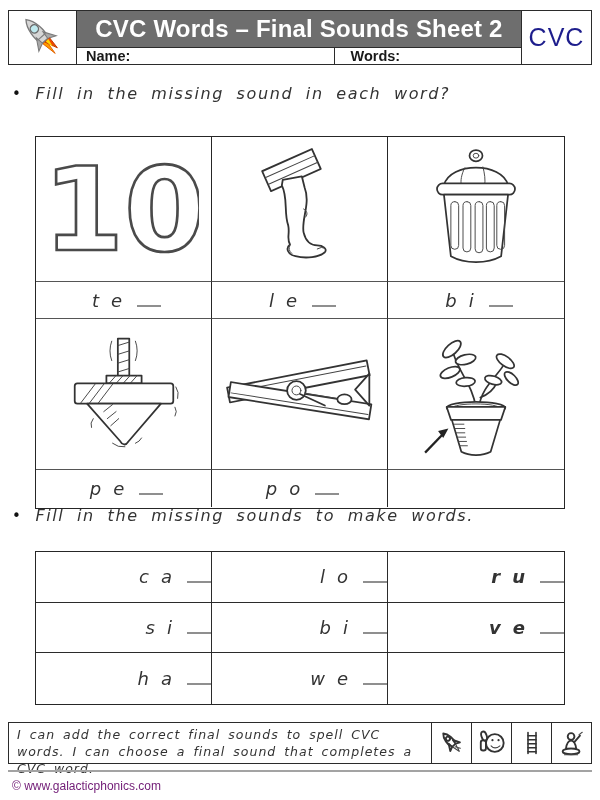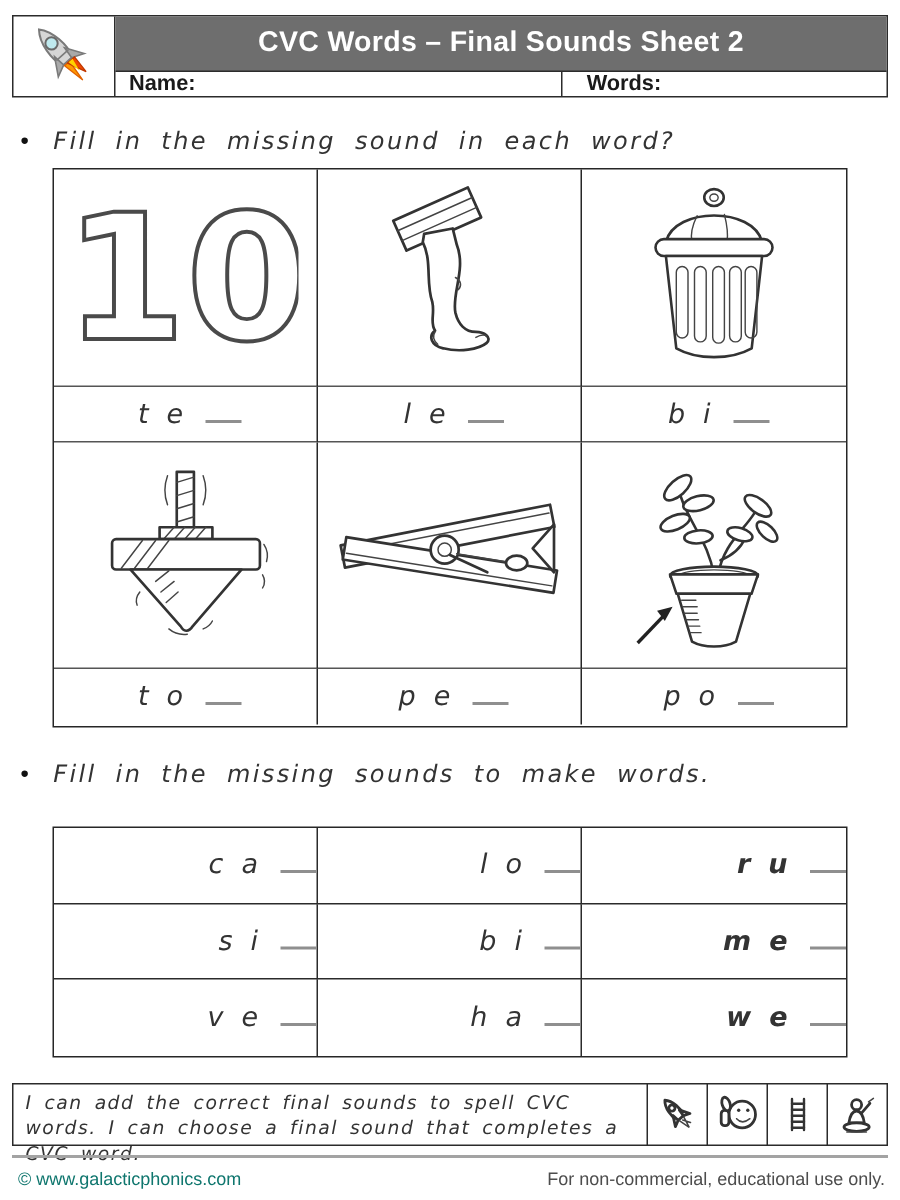--- a/index.html
+++ b/index.html
@@ -4,39 +4,39 @@
 <style>
   html,body{margin:0;padding:0;background:#fff;}
   .page{position:relative;width:600px;height:800px;background:#fff;overflow:hidden;
         font-family:"Liberation Sans", sans-serif;}
   
   .header{position:absolute;left:8px;top:10px;width:584px;height:55px;
           border:1.6px solid #2b2b2b;box-sizing:border-box;display:flex;background:#fff;}
   .h-rocket{width:68px;border-right:1.6px solid #2b2b2b;box-sizing:border-box;
             display:flex;align-items:center;justify-content:center;}
   .h-mid{flex:1;display:flex;flex-direction:column;}
-  .h-title{height:48px;background:#6e6e6e;color:#fff;font-weight:bold;font-size:19px;
+  .h-title{height:48px;background:#6e6e6e;color:#fff;font-weight:bold;font-size:24px;
            display:flex;align-items:center;justify-content:center;letter-spacing:.2px;
            border-bottom:1.6px solid #2b2b2b;box-sizing:border-box;}
   .h-fields{flex:1;display:flex;font-weight:bold;font-size:14.5px;color:#1a1a1a;}
   .h-field-name{width:58%;display:flex;align-items:flex-start;padding-left:9px;
                 border-right:1.4px solid #2b2b2b;box-sizing:border-box;}
   .h-field-date{flex:1;display:flex;align-items:center;padding-left:16px;}
   .h-badge{width:70px;border-left:1.6px solid #2b2b2b;box-sizing:border-box;
            display:flex;align-items:center;justify-content:center;
            color:#1d1d8c;font-size:25px;letter-spacing:1px;transform:none;}
   
   .hand{font-family:"DejaVu Sans", sans-serif;font-style:italic;color:#333;}
   .instr{position:absolute;left:12px;font-size:16px;letter-spacing:1.6px;word-spacing:6px;
          display:flex;align-items:baseline;}
   .instr .bullet{font-style:normal;color:#111;margin-right:13px;font-size:15px;}
   .instr1{top:84px;}
   .instr2{top:506px;}
   
-  .pgrid{position:absolute;left:35px;top:112px;width:530px;height:373px;
+  .pgrid{position:absolute;left:35px;top:136px;width:530px;height:373px;
          border:1.6px solid #262626;box-sizing:border-box;display:grid;
          grid-template-columns:1fr 1fr 1fr;grid-template-rows:145px 37px 151px 37px;}
   .pgrid > div{box-sizing:border-box;border-right:1.6px solid #262626;}
   .pgrid > div:nth-child(3n){border-right:none;}
   .pcell{display:flex;align-items:center;justify-content:center;border-bottom:1.1px solid #555;}
   .wcell{display:flex;align-items:center;justify-content:center;border-bottom:1.1px solid #555;text-align:center;}
   .pgrid > .wcell:nth-child(n+10){border-bottom:none;}
   
   .word{font-size:18px;letter-spacing:0;}
   .word .lt{margin:0 6px;}
@@ -52,21 +52,21 @@
   .wgrid > div:nth-child(n+7){border-bottom:none;}
   
   .ican{position:absolute;left:8px;top:722px;width:584px;height:42px;display:flex;}
   .ican-text{flex:1;border:1.5px solid #2b2b2b;box-sizing:border-box;
              font-size:12.5px;letter-spacing:1px;word-spacing:3px;line-height:17px;
              padding:3px 8px 0 8px;}
   .ican-icon{width:40px;border:1.5px solid #2b2b2b;border-left:none;box-sizing:border-box;
              display:flex;align-items:center;justify-content:center;background:#fff;}
   
   .f-rule{position:absolute;left:8px;top:770px;width:584px;height:2px;background:#a3a3a3;}
-  .f-left{position:absolute;left:12px;top:779px;font-size:12px;color:#0f766e;}
+  .f-left{position:absolute;left:12px;top:779px;font-size:12px;color:#701a75;}
   .f-right{position:absolute;right:10px;top:779px;font-size:12px;color:#4d4d4d;}
   svg{display:block;}
   .ln{stroke:#333;fill:none;stroke-width:2;stroke-linecap:round;stroke-linejoin:round;}
   .fw{stroke:#333;fill:#fff;stroke-width:2;stroke-linejoin:round;}
   .thin{stroke:#444;fill:none;stroke-width:1.1;stroke-linecap:round;}
 </style>
 </head>
 <body>
 
 <div class="page">
@@ -90,20 +90,21 @@
       <div class="h-title">CVC Words – Final Sounds Sheet 2</div>
       <div class="h-fields">
         <div class="h-field-name">
           <span>Name:</span>
         </div>
         <div class="h-field-date">
           <span>Words:</span>
         </div>
       </div>
     </div>
+    <div class="h-badge">CVC</div>
   </div>
 
   <div class="instr instr1 hand">
     <span class="bullet">•</span>
     <span>Fill in the missing sound in each word?</span>
   </div>
 
   <div class="pgrid">
 
     <div class="pcell">
@@ -205,25 +206,20 @@
         <path class="fw" d="M36,95 L104,95 L99,110 L41,110 Z"></path>
         <path class="fw" d="M42,110 L53,147 C62,152 78,152 87,147 L98,110 Z"></path>
         <path class="thin" d="M45,115 h11 M46,120 h11 M47,125 h10 M48,130 h10 M50,135 h9 M51,140 h9"></path>
         <path d="M11,148 L34,124" stroke="#222" stroke-width="2.6" fill="none"></path>
         <path d="M38,120 L26,123 L32,131 Z" fill="#222"></path>
       </svg>
     </div>
 
     <div class="wcell">
       <span class="hand word">
-        <span class="lt">t</span><span class="lt">o</span><span class="blank"></span>
-      </span>
-    </div>
-    <div class="wcell">
-      <span class="hand word">
         <span class="lt">p</span><span class="lt">e</span><span class="blank"></span>
       </span>
     </div>
     <div class="wcell">
       <span class="hand word">
         <span class="lt">p</span><span class="lt">o</span><span class="blank"></span>
       </span>
     </div>
   </div>
 
@@ -240,23 +236,20 @@
         <span class="hand word"><span class="lt">l</span><span class="lt">o</span><span class="blank"></span></span>
       </div>
     <div>
         <span class="hand word"><span class="lt">r</span><span class="lt">u</span><span class="blank"></span></span>
       </div>
     <div>
         <span class="hand word"><span class="lt">s</span><span class="lt">i</span><span class="blank"></span></span>
       </div>
     <div>
         <span class="hand word"><span class="lt">b</span><span class="lt">i</span><span class="blank"></span></span>
-      </div>
-    <div>
-        <span class="hand word"><span class="lt">m</span><span class="lt">e</span><span class="blank"></span></span>
       </div>
     <div>
         <span class="hand word"><span class="lt">v</span><span class="lt">e</span><span class="blank"></span></span>
       </div>
     <div>
         <span class="hand word"><span class="lt">h</span><span class="lt">a</span><span class="blank"></span></span>
       </div>
     <div>
         <span class="hand word"><span class="lt">w</span><span class="lt">e</span><span class="blank"></span></span>
       </div>
@@ -297,15 +290,14 @@
         <path d="M17.5,14 L23.5,7" class="ln" stroke-width="1.5"></path>
         <path d="M22.5,6 L26,3.5" class="thin"></path>
         <ellipse cx="14" cy="24" rx="9" ry="3" class="fw" stroke-width="1.4"></ellipse>
         <path d="M7,27.5 H21" class="thin"></path>
       </svg>
     </div>
   </div>
 
   <div class="f-rule"></div>
   <div class="f-left">© www.galacticphonics.com</div>
-  <div class="f-right">For non-commercial, educational use only.</div>
 
 </div>
 
 </body></html>

